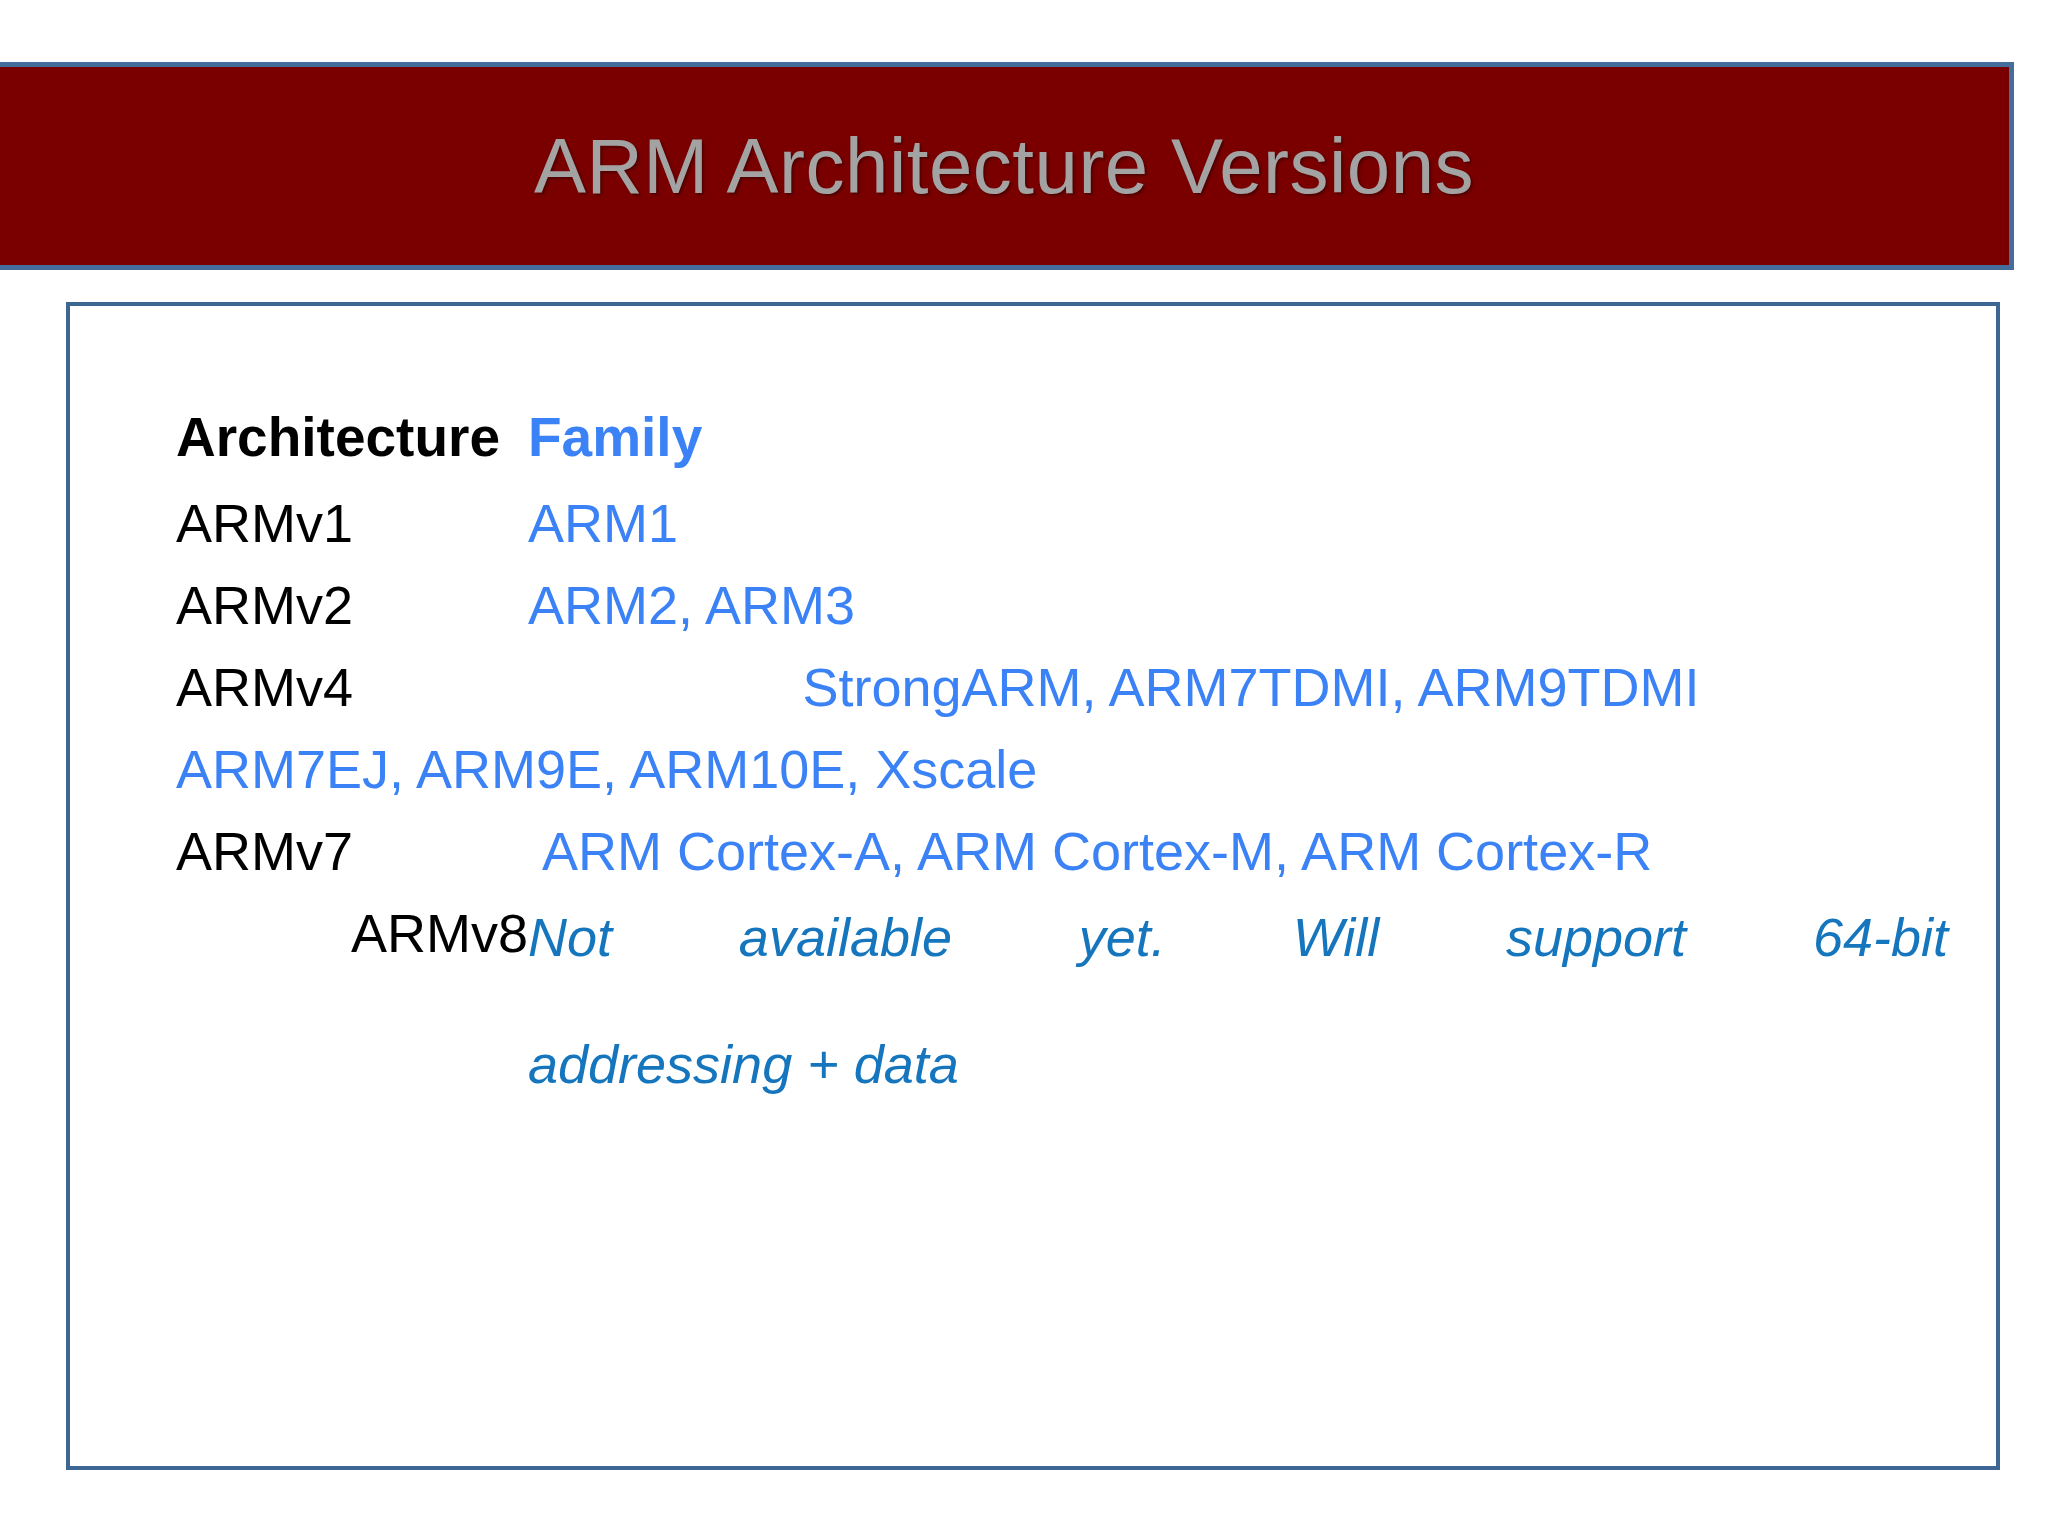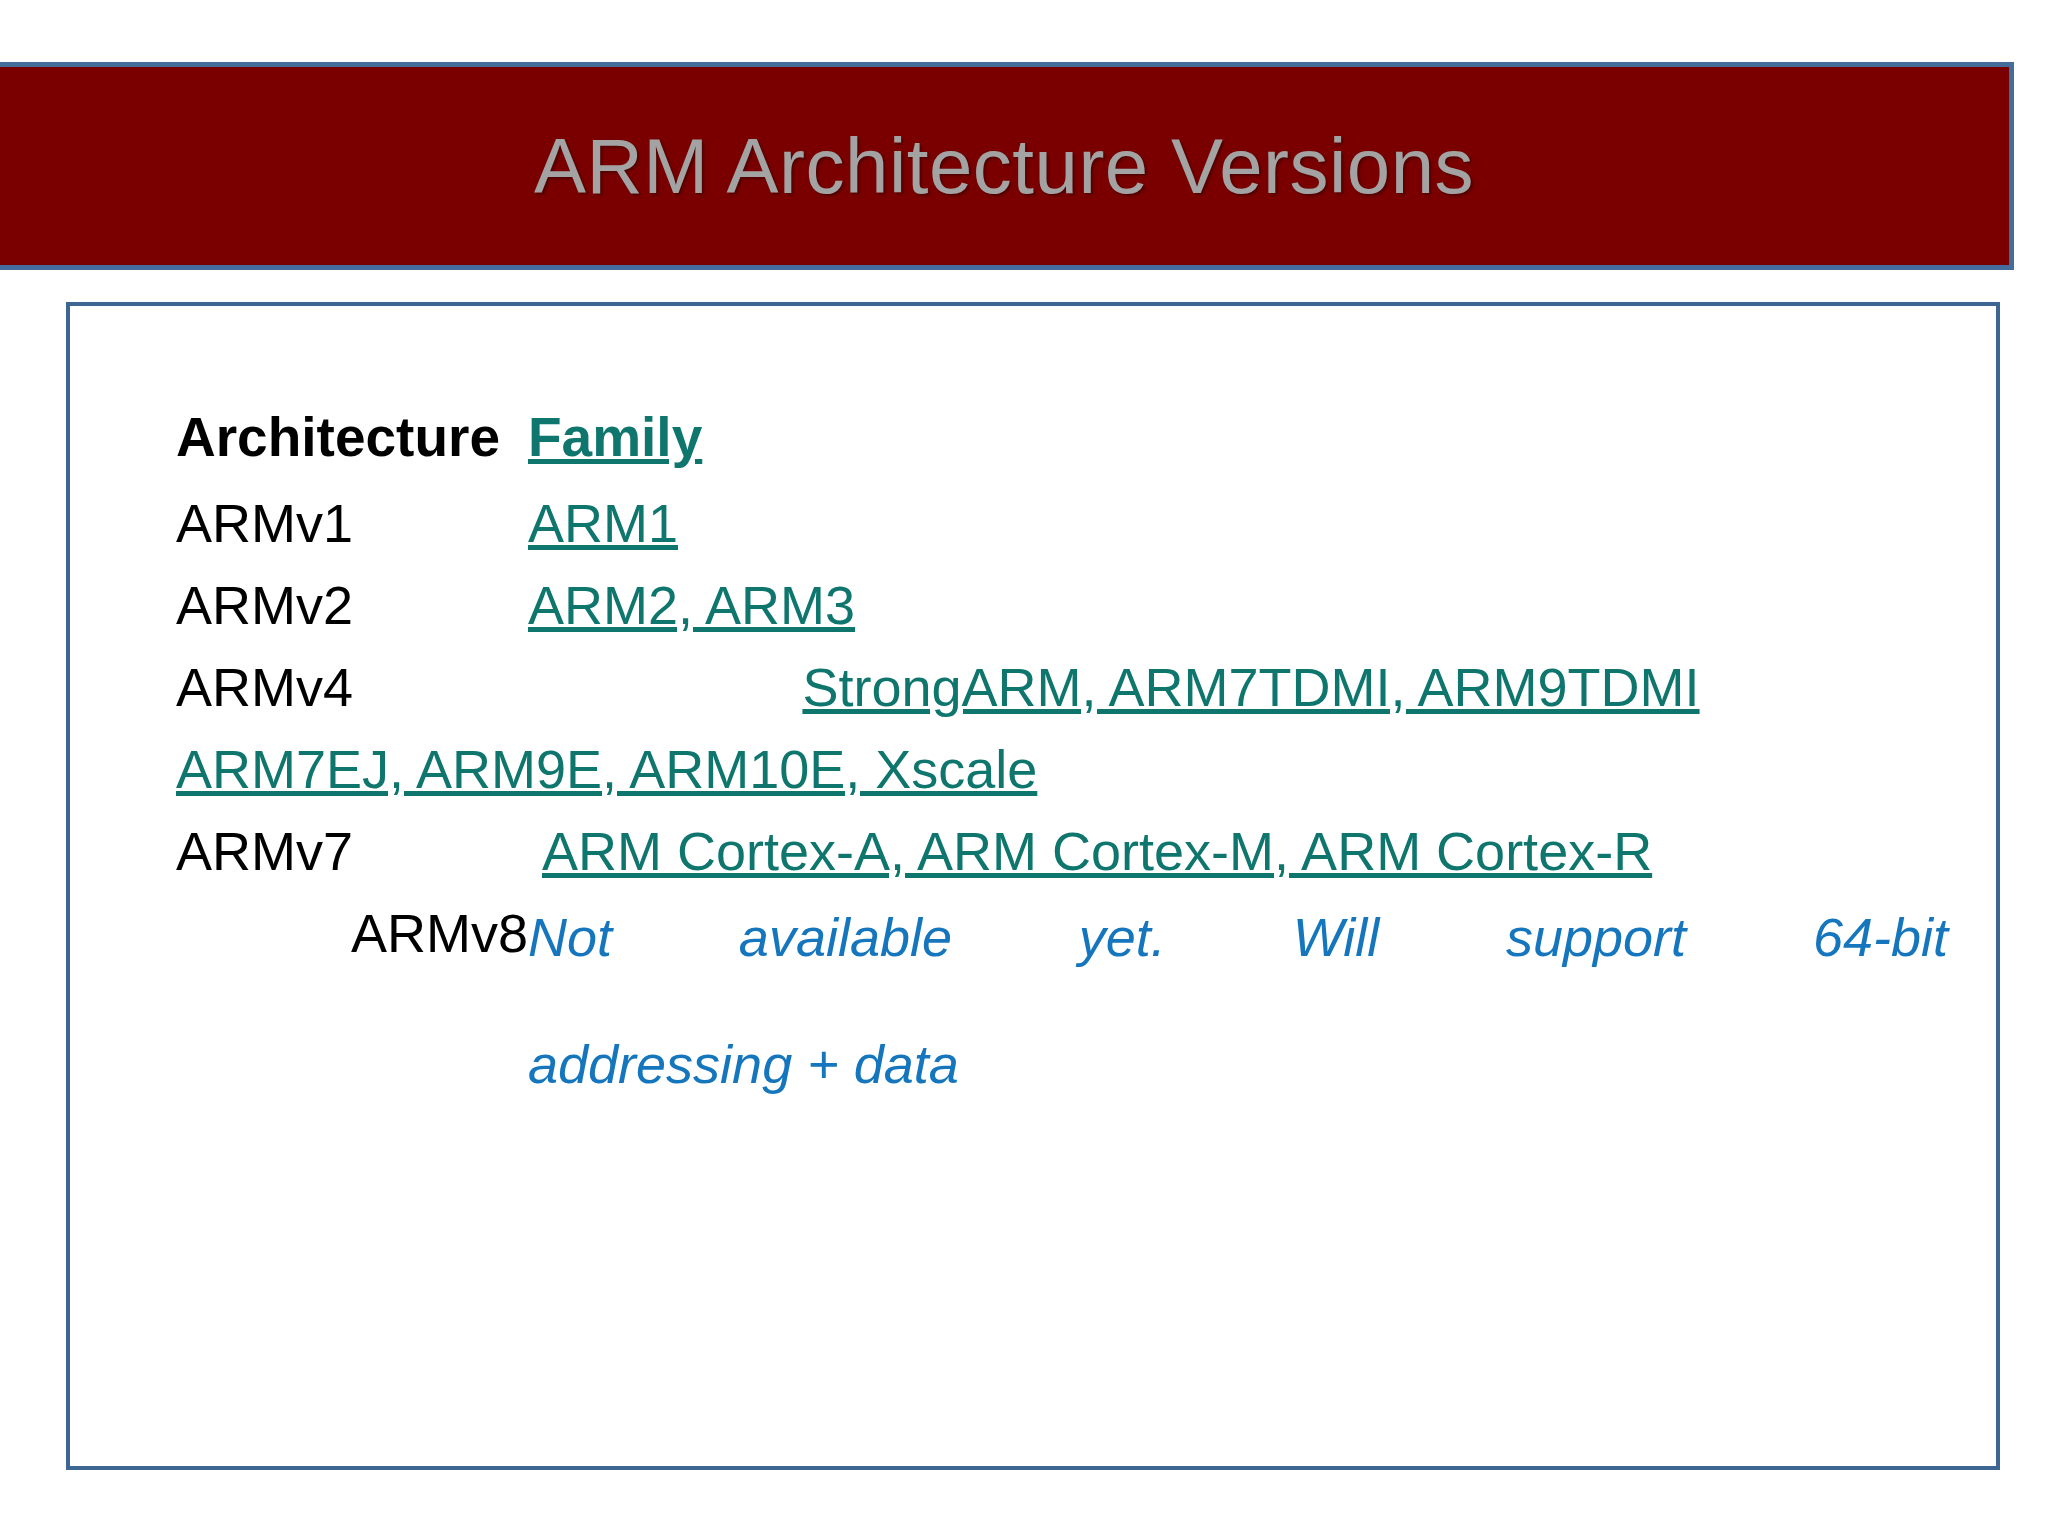--- a/index.html
+++ b/index.html
@@ -69,23 +69,22 @@
   .col-arch {
     width: 352px;
     flex: 0 0 352px;
     font-size: 54px;
     color: #000000;
     line-height: 1;
   }
   .col-fam {
     flex: 1 1 auto;
     font-size: 54px;
-    color: #0f766e;
+    color: #3b82f6;
     line-height: 1;
-    text-decoration: underline;
   }
 
   .header-row .col-arch,
   .header-row .col-fam {
     font-weight: 700;
     font-size: 55px;
   }
 
   
   .indent-sm { padding-left: 8px; }

